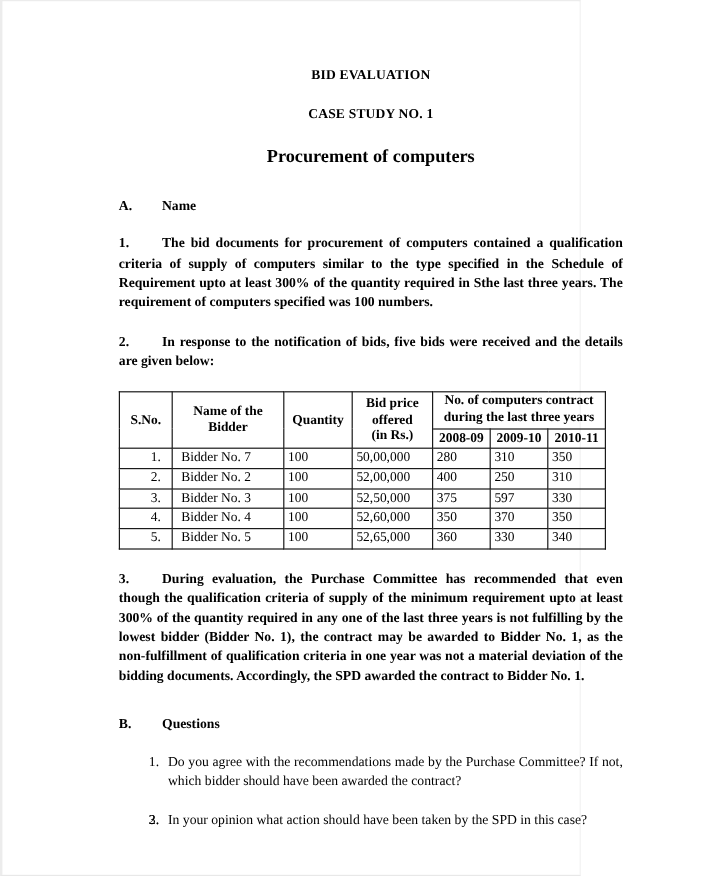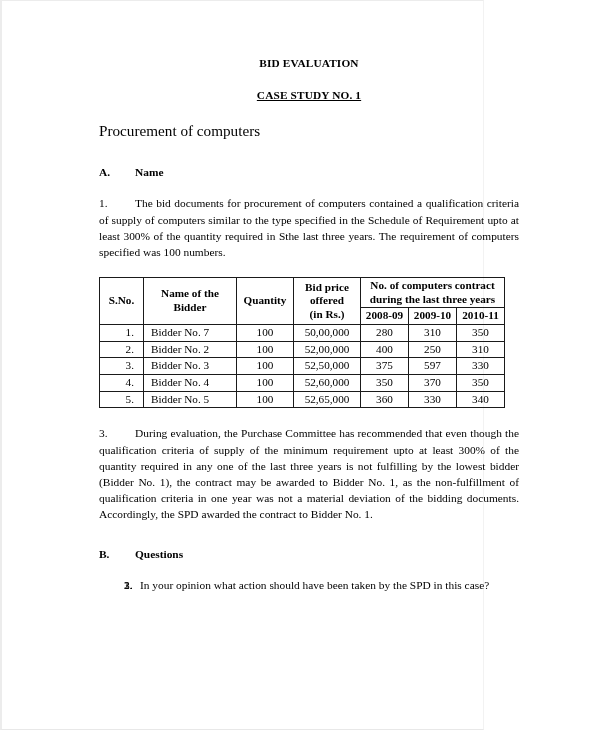--- a/index.html
+++ b/index.html
@@ -34,24 +34,24 @@
 
   
   .center-head {
     text-align: center;
     font-weight: bold;
     font-size: 11.3px;
     letter-spacing: 0.15px;
     line-height: 1.2;
   }
   .head-1 { margin: 0 0 0 0; }
-  .head-2 { margin: 18px 0 0 0; text-decoration: underline; }
+  .head-2 { margin: 18px 0 0 0; }
   .doc-title {
-    text-align: left;
-    font-weight: normal;
+    text-align: center;
+    font-weight: bold;
     font-size: 15.2px;
     margin: 20px 0 0 0;
     line-height: 1.2;
   }
 
   
   .section-head {
     display: flex;
     font-weight: bold;
     font-size: 11.4px;
@@ -61,20 +61,21 @@
 
   
   .para {
     font-size: 11.4px;
     line-height: 1.42;
     text-align: justify;
     text-justify: inter-word;
     margin-top: 17px;
     position: relative;
     padding-left: 0;
+    font-weight: bold;
   }
   .para .num {
     display: inline-block;
     width: 36px;
   }
 
   
   .tbl-wrap { margin-top: 17px; }
   table.bids {
     border-collapse: collapse;
@@ -86,21 +87,21 @@
   table.bids td {
     border: 1px solid #1a1a1a;
     padding: 1px 3px;
     line-height: 1.22;
     vertical-align: middle;
   }
   table.bids th {
     font-weight: bold;
     text-align: center;
   }
-  table.bids td { text-align: center; }
+  table.bids td { }
   table.bids td.bidder {
     text-align: left;
     padding-left: 7px;
   }
   table.bids td.sno {
     text-align: right;
     padding-right: 9px;
   }
   .c-sno    { width: 44px; }
   .c-name   { width: 93px; }
@@ -142,20 +143,21 @@
 
     <div class="doc-title">Procurement of computers</div>
 
     <div class="section-head">
       <span class="letter">A.</span>
       <span>Name</span>
     </div>
 
     <p class="para"><span class="num">1.</span><span>The bid documents for procurement of computers contained a qualification criteria of supply of computers similar to the type specified in the Schedule of Requirement upto at least 300% of the quantity required in Sthe last three years.  The requirement of computers specified was 100 numbers.</span></p>
 
+    <p class="para"><span class="num">2.</span><span>In response to the notification of bids, five bids were received and the details are given below:</span></p>
 
     <div class="tbl-wrap">
       <table class="bids">
         <colgroup>
           <col class="c-sno">
             <col class="c-name">
             <col class="c-qty">
             <col class="c-price">
           <col class="c-yr">
             <col class="c-yr">
@@ -238,20 +240,21 @@
     <p class="para"><span class="num">3.</span><span>During evaluation, the Purchase Committee has recommended that even though the qualification criteria of supply of the minimum requirement upto at least 300% of the quantity required in any one of the last three years is not fulfilling by the lowest bidder (Bidder No. 1), the contract may be awarded to Bidder No. 1, as the non-fulfillment of qualification criteria in one year was not a material deviation of the bidding documents.  Accordingly, the SPD awarded the contract to Bidder No. 1.</span></p>
 
     <div class="section-head">
       <span class="letter">B.</span>
       <span>Questions</span>
     </div>
 
     <ul class="qlist">
       <li class="qitem">
         <span class="qnum">1.</span>
+        <span>Do you agree with the recommendations made by the Purchase Committee?  If not, which bidder should have been awarded the contract?</span>
       </li>
       <li class="qitem">
         <span class="qnum">2.</span>
       </li>
       <li class="qitem">
         <span class="qnum">3.</span>
         <span>In your opinion what action should have been taken by the SPD in this case?</span>
       </li>
     </ul>
 

